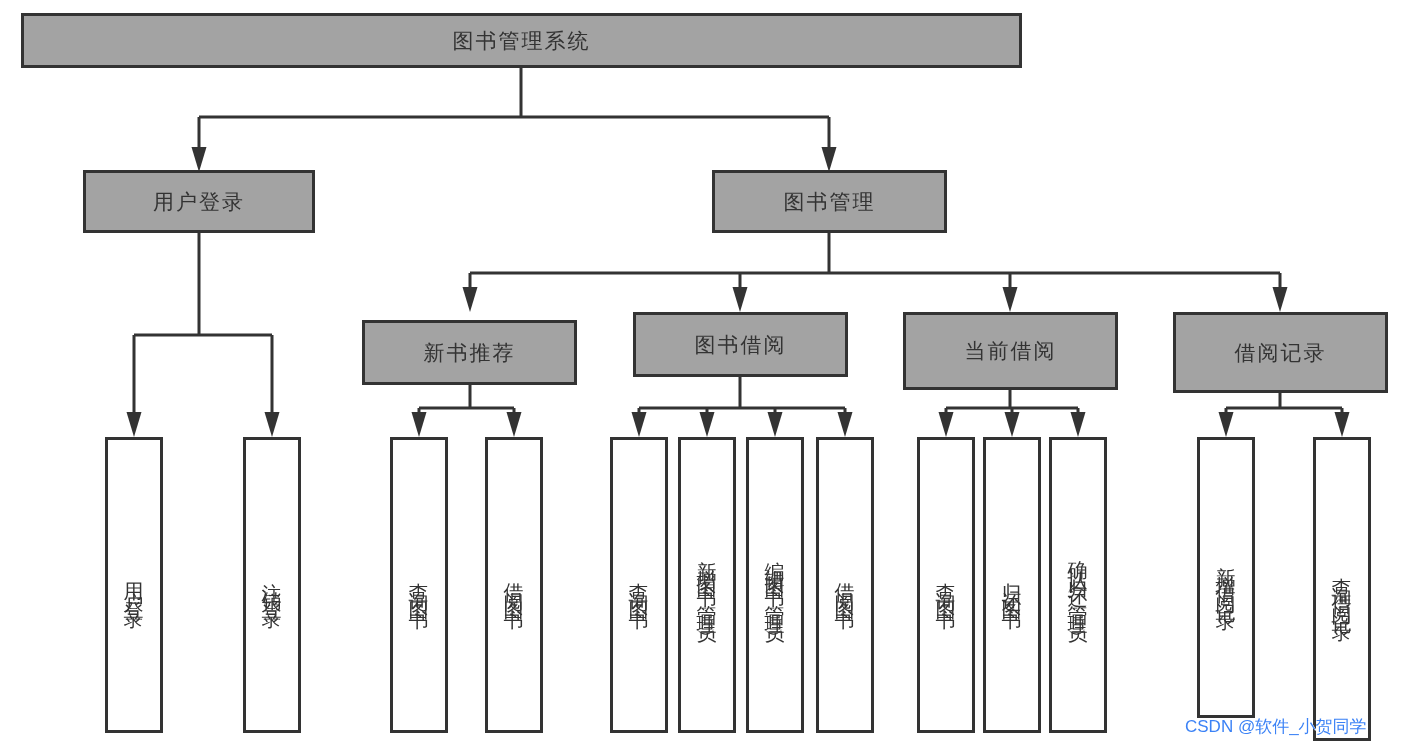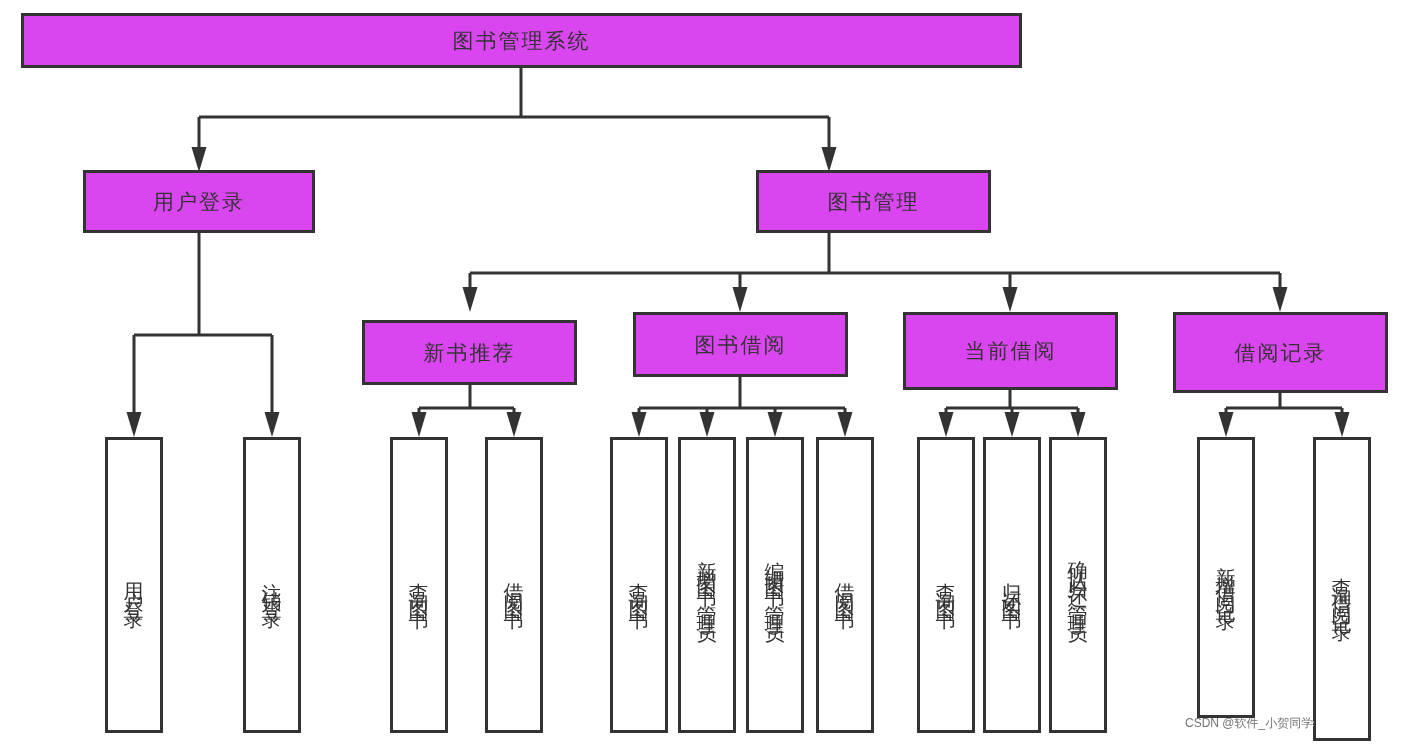--- a/index.html
+++ b/index.html
@@ -3,36 +3,36 @@
 <meta charset="utf-8">
 <style>
   html,body { margin:0; padding:0; background:#ffffff; }
   .canvas {
     position:relative; width:1405px; height:747px; background:#ffffff;
     font-family:"Liberation Sans", sans-serif; overflow:hidden; color:#333333;
   }
   svg.connectors { position:absolute; left:0; top:0; width:1405px; height:747px; }
   .node {
     position:absolute; box-sizing:border-box;
-    border:3px solid #333333; background:#d946ef;
+    border:3px solid #333333; background:#a3a3a3;
     display:flex; align-items:center; justify-content:center;
     font-size:21px; letter-spacing:2px; color:#333333;
   }
   .leaf {
     position:absolute; box-sizing:border-box; top:437px; width:58px; height:296px;
     border:3px solid #333333; background:#ffffff;
     display:flex; align-items:center; justify-content:center;
   }
   .leaf .vtext {
     writing-mode:vertical-rl; text-orientation:mixed;
     font-size:20px; letter-spacing:9px; color:#333333; line-height:1;
   }
   .watermark {
     position:absolute; left:1185px; top:715px; width:215px;
-    font-size:12px; color:#737373; white-space:nowrap;
+    font-size:17px; color:#3b82f6; white-space:nowrap;
     text-shadow:1px 1px 0 #ffffff;
   }
 </style>
 </head>
 <body>
 
 <div class="canvas">
 
   <svg class="connectors" viewBox="0 0 1405 747">
     <g stroke="#333333" stroke-width="3" fill="none">
@@ -74,21 +74,21 @@
     </g>
   </svg>
 
   <div class="node" style="left:21px; top:13px; width:1001px; height:55px;">
     <span>图书管理系统</span>
   </div>
 
   <div class="node" style="left:83px; top:170px; width:232px; height:63px;">
     <span>用户登录</span>
   </div>
-  <div class="node" style="left:712px; top:170px; width:235px; height:63px;margin-left:44px;">
+  <div class="node" style="left:712px; top:170px; width:235px; height:63px;">
     <span>图书管理</span>
   </div>
 
   <div class="node" style="left:362px; top:320px; width:215px; height:65px;">
     <span>新书推荐</span>
   </div>
   <div class="node" style="left:633px; top:312px; width:215px; height:65px;">
     <span>图书借阅</span>
   </div>
   <div class="node" style="left:903px; top:312px; width:215px; height:78px;">

